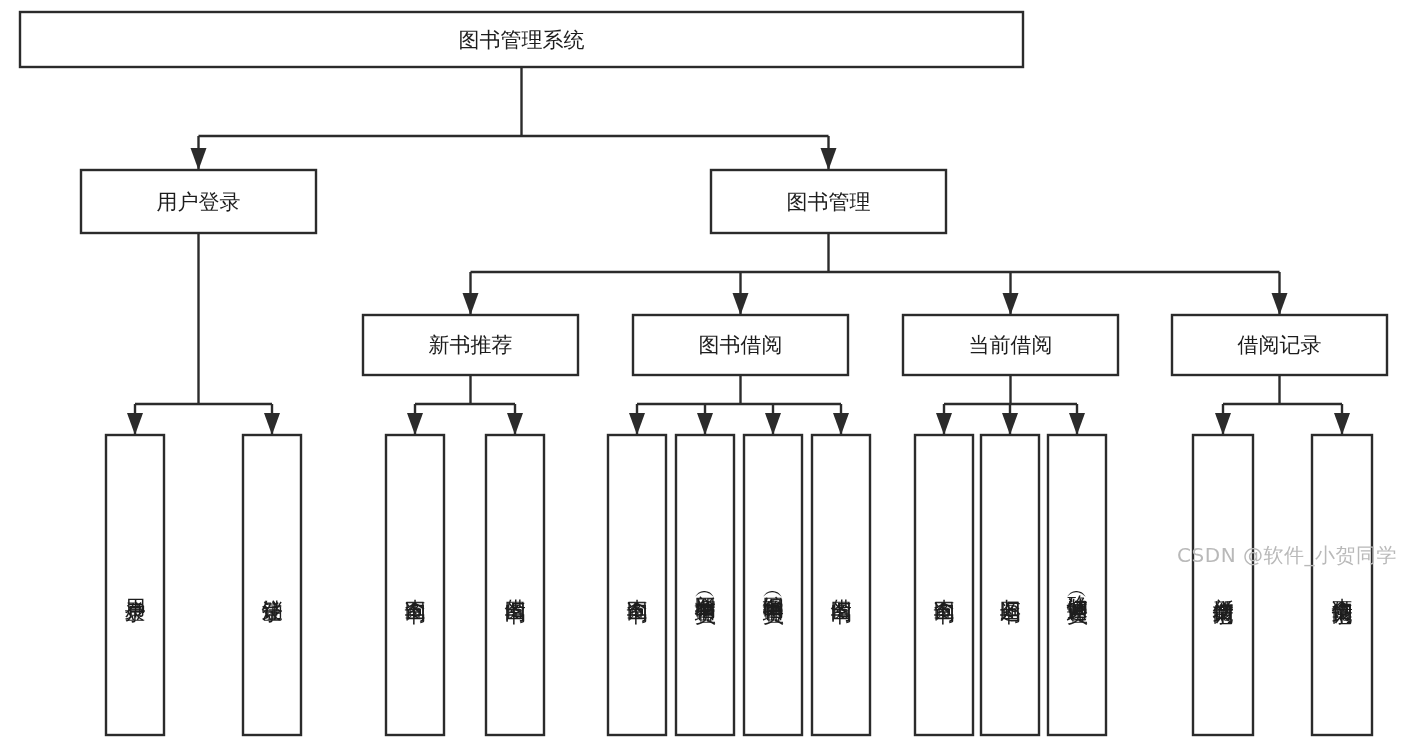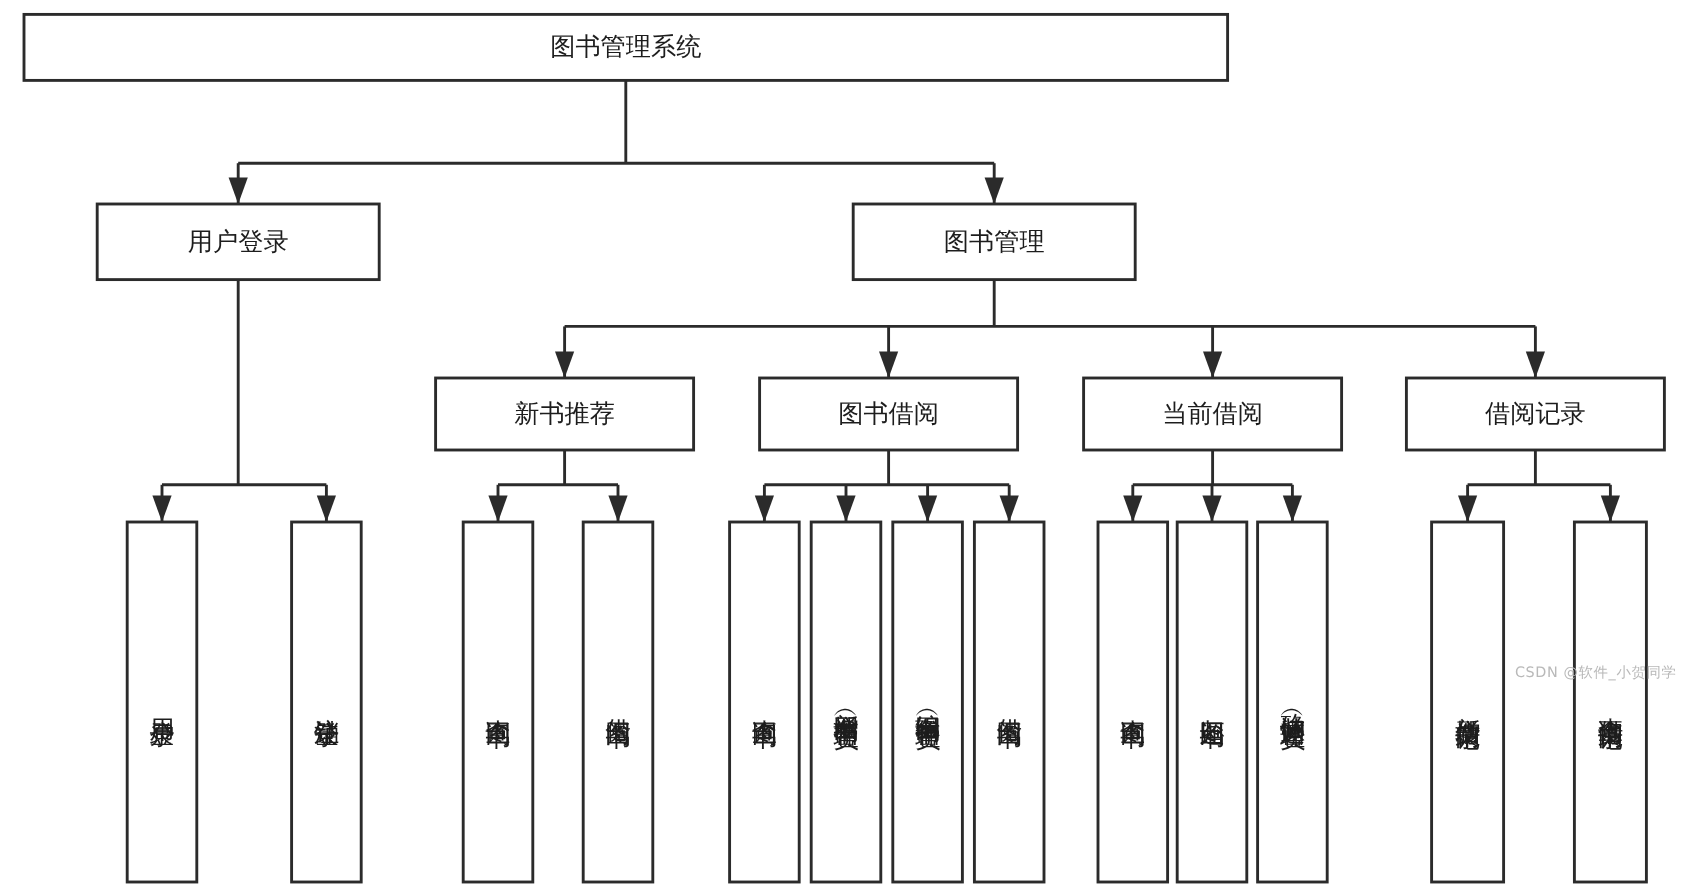--- a/index.html
+++ b/index.html
@@ -64,21 +64,21 @@
     line-height: 1.06;
     color: #1d1d1d;
     letter-spacing: 1.5px;
     white-space: nowrap;
   }
   #watermark {
     position: absolute;
     right: 8px;
     bottom: 6px;
     font-family: "DejaVu Sans", "Liberation Sans", sans-serif;
-    font-size: 12px;
+    font-size: 20px;
     color: #b9b9b9;
     letter-spacing: 0.5px;
     white-space: nowrap;
   }
 </style>
 </head>
 <body>
 
 <div id="diagram-root">
 

